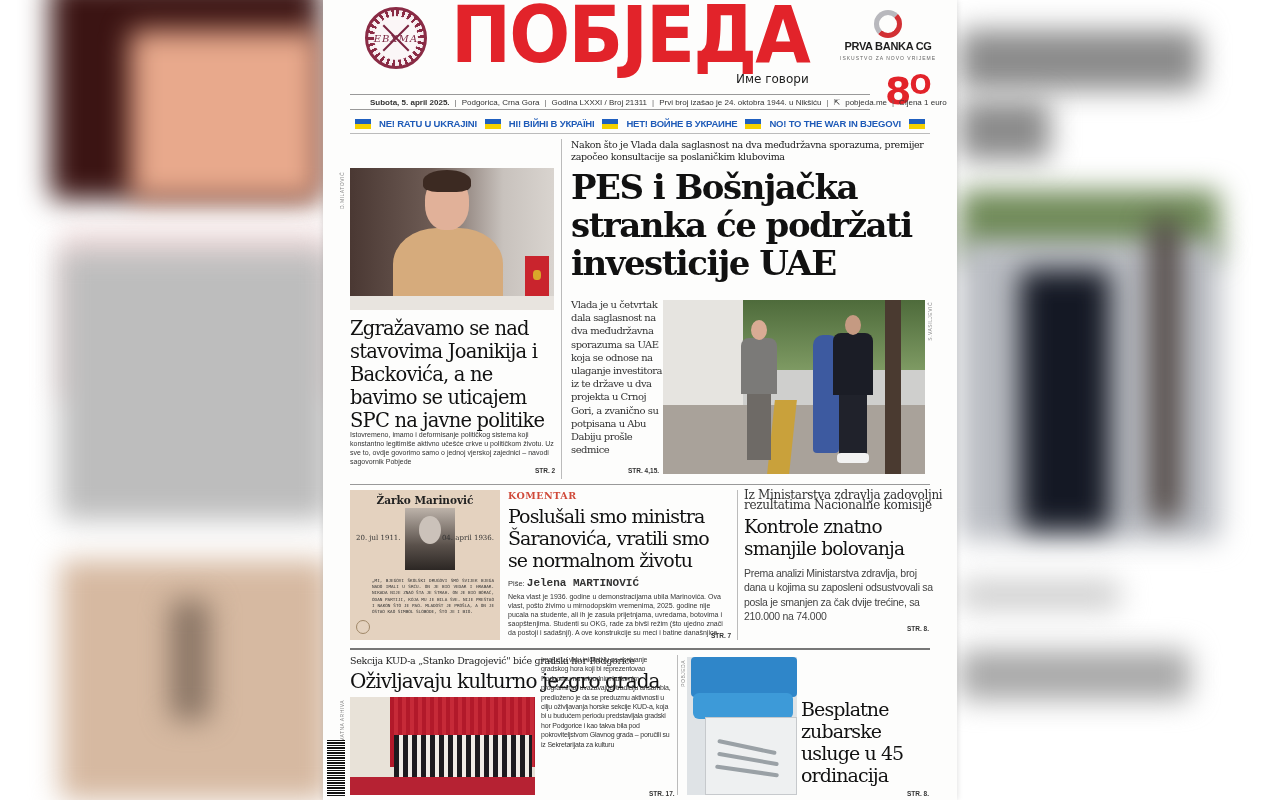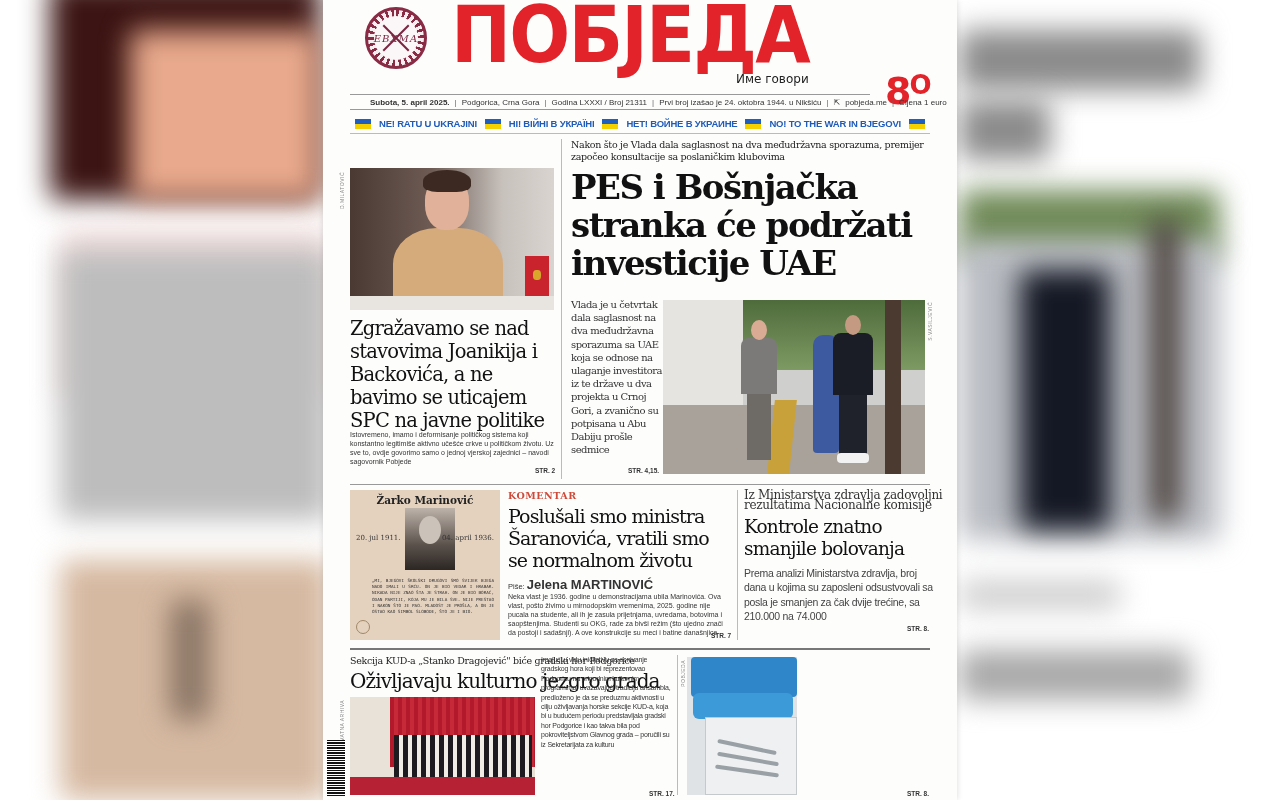--- a/index.html
+++ b/index.html
@@ -93,21 +93,21 @@
     .mar-photo { position: absolute; left: 55px; top: 18px; width: 50px; height: 62px; background: linear-gradient(180deg, #bdb3aa, #5a514b 60%, #2c2724); }
     .mar-photo::before { content: ""; position: absolute; left: 14px; top: 8px; width: 22px; height: 28px; border-radius: 50%; background: #cbc2ba; }
     .mar-date-l { position: absolute; left: 6px; top: 44px; font-family: "DejaVu Serif", serif; font-size: 7px; color: #333; }
     .mar-date-r { position: absolute; right: 6px; top: 44px; font-family: "DejaVu Serif", serif; font-size: 7px; color: #333; }
     .mar-quote { position: absolute; left: 22px; top: 88px; width: 122px; font-family: "DejaVu Sans Mono", monospace; font-size: 4.3px; line-height: 6.2px; color: #333; text-align: justify; }
     .mar-logo { position: absolute; left: 6px; top: 130px; width: 14px; height: 14px; border-radius: 50%; border: 1px solid #a08868; }
 
     .kom-label { position: absolute; left: 185px; top: 490px; font-family: "DejaVu Serif", serif; font-weight: bold; font-size: 9.5px; color: #d04a3a; letter-spacing: 0.5px; }
     .kom-headline { position: absolute; left: 185px; top: 505px; width: 225px; font-family: "DejaVu Serif", serif; font-size: 19px; line-height: 22px; letter-spacing: -0.9px; color: #111; }
     .kom-byline { position: absolute; left: 185px; top: 577px; font-size: 7.5px; color: #333; }
-    .kom-byline b { font-family: Liberation Sans, sans-serif; font-size: 13px; text-align: right; }
+    .kom-byline b { font-family: Liberation Mono, monospace; font-size: 11px; text-align: right; }
     .kom-body { position: absolute; left: 185px; top: 592px; width: 222px; }
     .kom-str { left: 388px; top: 632px; }
 
     .v-divider-2 { left: 414px; top: 490px; height: 150px; }
 
     .min-kicker { position: absolute; left: 421px; top: 490px; width: 200px; font-family: "DejaVu Serif", serif; font-size: 12px; line-height: 10px; color: #333; letter-spacing: -0.3px; }
     .min-headline { position: absolute; left: 421px; top: 516px; width: 205px; font-family: "DejaVu Serif", serif; font-size: 18.5px; line-height: 22px; letter-spacing: -0.8px; color: #111; }
     .min-body { position: absolute; left: 421px; top: 566px; width: 190px; font-size: 10.5px; line-height: 14.4px; color: #444; letter-spacing: -0.3px; }
     .min-str { left: 584px; top: 625px; }
 
@@ -159,20 +159,25 @@
 </div>
 
 <div class="page">
 
   <div class="masthead">
     <div class="emblem">
       <div class="emblem-inner">ЕВХМА</div>
     </div>
     <div class="title">ПОБЈЕДА</div>
     <div class="tagline">Име говори</div>
+    <div class="bank">
+      <div class="bank-logo"></div>
+      <div class="bank-name">PRVA BANKA CG</div>
+      <div class="bank-slogan">ISKUSTVO ZA NOVO VRIJEME</div>
+    </div>
     <div class="anniversary"><span>8</span><sup>O</sup></div>
   </div>
 
   <div class="infobar">
     <span class="strong">Subota, 5. april 2025.</span>
     <span class="sep">|</span>
     <span>Podgorica, Crna Gora</span>
     <span class="sep">|</span>
     <span>Godina LXXXI / Broj 21311</span>
     <span class="sep">|</span>
@@ -280,15 +285,16 @@
 
   <div class="credit" style="left:357px;top:660px;">POBJEDA</div>
   <div class="dental-photo">
     <div class="dp-chair"></div>
     <div class="dp-seat"></div>
     <div class="dp-tray"></div>
     <div class="dp-tool" style="left:30px;top:88px;width:60px;transform:rotate(12deg);"></div>
     <div class="dp-tool" style="left:30px;top:100px;width:62px;transform:rotate(10deg);"></div>
     <div class="dp-tool" style="left:28px;top:112px;width:64px;transform:rotate(8deg);"></div>
   </div>
+  <div class="fzo-headline">Besplatne zubarske usluge u 45 ordinacija</div>
   <div class="str fzo-str">STR. 8.</div>
 
 </div>
 
 </body></html>

